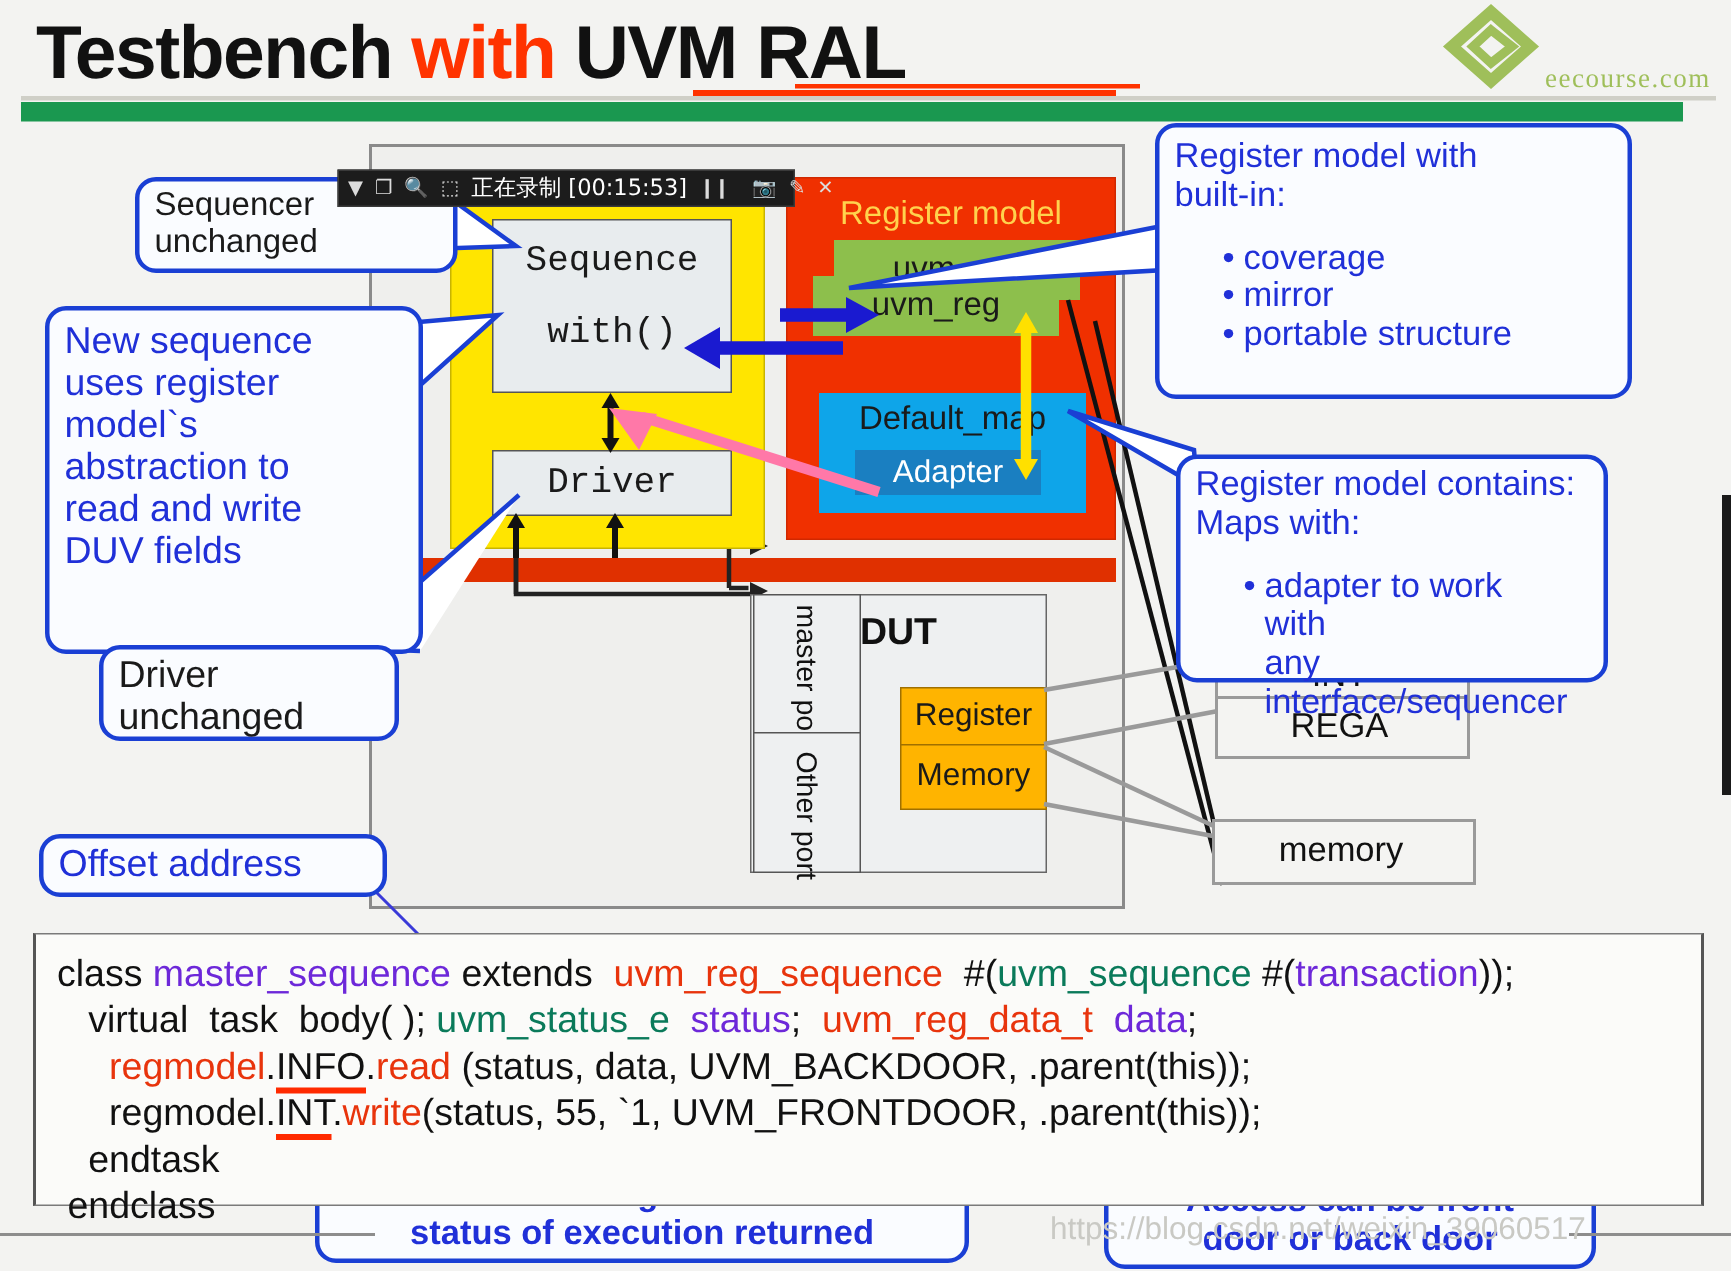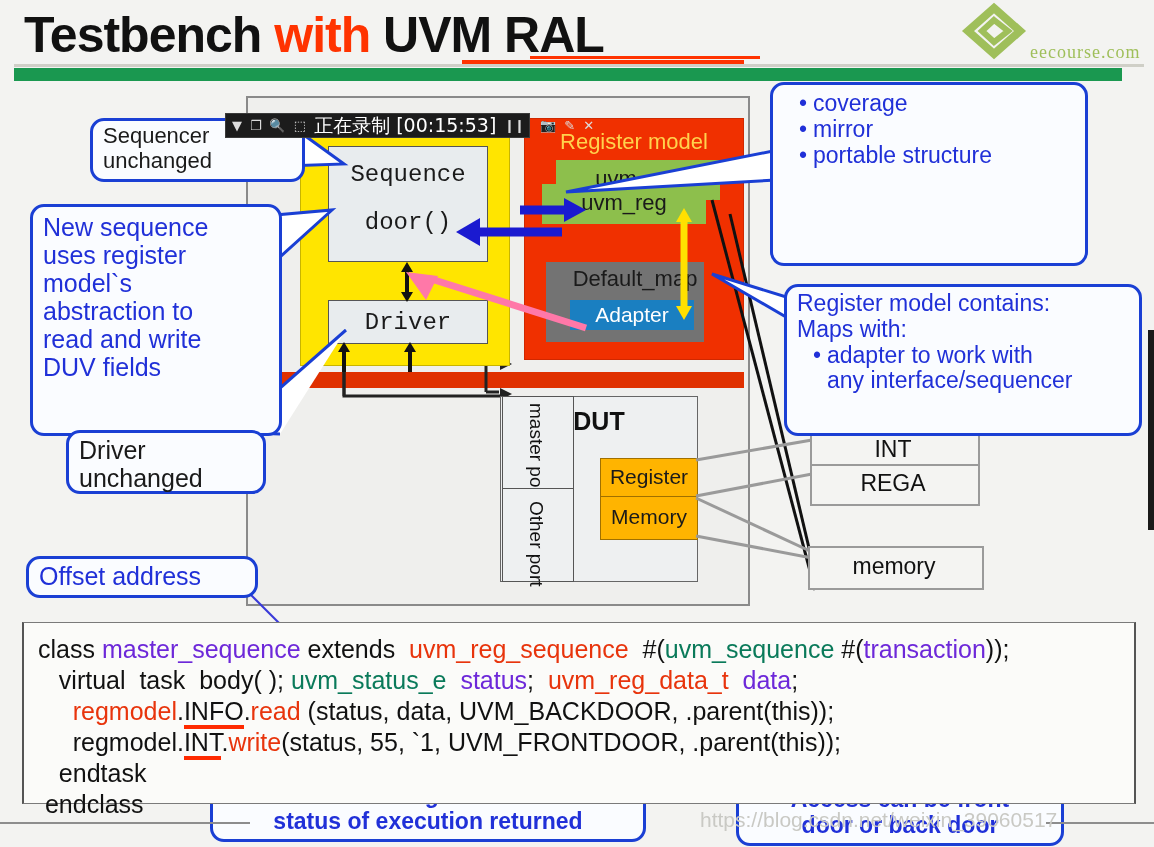--- a/index.html
+++ b/index.html
@@ -97,21 +97,21 @@
   }
   #uvmreg-back{
     left:556px;top:160px;width:164px;height:40px;background:#8dbf4c;
   }
   #uvmreg-front{
     left:542px;top:184px;width:164px;height:40px;background:#8dbf4c;
   }
   #uvmreg-back-label{left:0;top:6px;width:164px;text-align:center;font-size:22px;color:#1a1a1a;font-family:"Liberation Sans",sans-serif;}
   #uvmreg-front-label{left:0;top:6px;width:164px;text-align:center;font-size:22px;color:#1a1a1a;font-family:"Liberation Sans",sans-serif;}
   #defmap{
-    left:546px;top:262px;width:158px;height:80px;background:#737373;
+    left:546px;top:262px;width:178px;height:80px;background:#0ea5e9;
   }
   #defmap-label{left:0;top:4px;width:178px;text-align:center;font-size:22px;color:#1a1a1a;font-family:"Liberation Sans",sans-serif;}
   #adapter{
     left:24px;top:38px;width:124px;height:30px;background:#1a7fc1;
   }
   #adapter-label{left:0;top:3px;width:124px;text-align:center;font-size:21px;color:#ffffff;font-family:"Liberation Sans",sans-serif;}
   #yellow-vert-arrow{left:675px;top:208px;width:18px;height:112px;}
 
   
   #dut-box{
@@ -162,24 +162,24 @@
   }
   .callout.black{color:#1a1a1a;}
   .callout.blue{color:#2030d8;}
   .callout.bold{font-weight:bold;}
 
   #co-sequencer{left:90px;top:118px;width:215px;height:64px;font-size:22px;padding-top:3px;}
   #co-newseq{left:30px;top:204px;width:252px;height:232px;font-size:25px;padding-top:6px;}
   #co-driver{left:66px;top:430px;width:200px;height:64px;font-size:25px;padding-top:3px;}
   #co-offset{left:26px;top:556px;width:232px;height:42px;font-size:25px;padding-top:3px;}
   #co-regmodel-builtin{left:770px;top:82px;width:318px;height:184px;font-size:23px;padding-top:6px;}
-  #co-regmodel-contains{left:784px;top:284px;width:358px;height:152px;font-size:23px;padding-top:4px;}
+  #co-regmodel-contains{left:784px;top:303px;width:288px;height:152px;font-size:23px;padding-top:4px;}
   #co-access-names{left:210px;top:776px;width:436px;height:66px;font-size:23px;padding-top:4px;}
   #co-access-door{left:736px;top:780px;width:328px;height:66px;font-size:23px;padding-top:4px;}
-  .bullets{margin:0;padding-left:16px;list-style:none;}
+  .bullets{margin:16px;padding-left:16px;list-style:none;}
   .bullets li{position:relative;padding-left:14px;}
   .bullets li:before{content:"\2022";position:absolute;left:0;top:0;}
 
   
   #code-block{
     left:22px;top:622px;width:1110px;height:180px;
     background:#fbfbf9;border:1px solid #7a7a7a;border-left:2px solid #555;border-right:2px solid #555;
   }
   #code-text{
     left:38px;top:634px;
@@ -194,21 +194,21 @@
   .u-red{border-bottom:4px solid #ff2a00;padding-bottom:0px;}
 
   
   #rec-toolbar{
     left:225px;top:113px;width:305px;height:25px;
     background:#1c1c1c;border:1px solid #3a3a3a;
     display:flex;align-items:center;gap:8px;padding:0 6px;
     box-sizing:border-box;
   }
   #rec-toolbar .ic{color:#dcdcdc;font-size:13px;line-height:1;cursor:default;}
-  #rec-title{color:#ffffff;font-size:19px;white-space:nowrap;font-family:"DejaVu Sans",sans-serif;}
+  #rec-title{color:#ffffff;font-size:15px;white-space:nowrap;font-family:"DejaVu Sans",sans-serif;}
   #rec-pause{color:#ff5a2a;font-size:14px;letter-spacing:-1px;}
   #rec-stop{width:11px;height:11px;background:#ef2200;}
 
   
   #watermark{
     left:700px;top:808px;width:440px;
     font-family:"Liberation Sans", sans-serif;
     font-size:21px;color:#c9c9c4;white-space:nowrap;
   }
   #hr-left{left:0px;top:822px;width:250px;height:2px;background:#8d8d8d;}
@@ -245,21 +245,21 @@
   <polyline points="240,250 240,296" fill="none" stroke="#222" stroke-width="3"></polyline>
   <polyline points="240,296 253,296" fill="none" stroke="#222" stroke-width="3"></polyline>
   <polygon points="254,262 266,268 254,274" fill="#222"></polygon>
   <polygon points="254,292 266,298 254,304" fill="#222"></polygon>
 </svg>
 
 <div class="abs" id="agent-yellow"></div>
 
 <div class="abs" id="seq-box">
   <div class="abs inner-label" id="seq-label">Sequence</div>
-  <div class="abs inner-label" id="body-label">door()</div>
+  <div class="abs inner-label" id="body-label">with()</div>
 </div>
 
 <div class="abs" id="driver-box">
   <div class="abs inner-label" id="driver-label">Driver</div>
 </div>
 
 <svg class="abs" id="sd-arrow" viewBox="0 0 16 40">
   <line x1="8" y1="6" x2="8" y2="34" stroke="#111" stroke-width="4"></line>
   <polygon points="8,0 14,10 2,10" fill="#111"></polygon>
   <polygon points="8,40 14,30 2,30" fill="#111"></polygon>
@@ -379,20 +379,22 @@
 abstraction to
 read and write
 DUV fields</div>
 
 <div class="abs callout black" id="co-driver" style="white-space:pre-line;">Driver
 unchanged</div>
 
 <div class="abs callout blue" id="co-offset">Offset address</div>
 
 <div class="abs callout blue" id="co-regmodel-builtin">
+  <div style="white-space:pre-line;">Register model with
+built-in:</div>
   <ul class="bullets">
     <li>coverage</li>
     <li>mirror</li>
     <li>portable structure</li>
   </ul>
 </div>
 
 <div class="abs callout blue" id="co-regmodel-contains">
   <div style="white-space:pre-line;">Register model contains:
 Maps with:</div>

